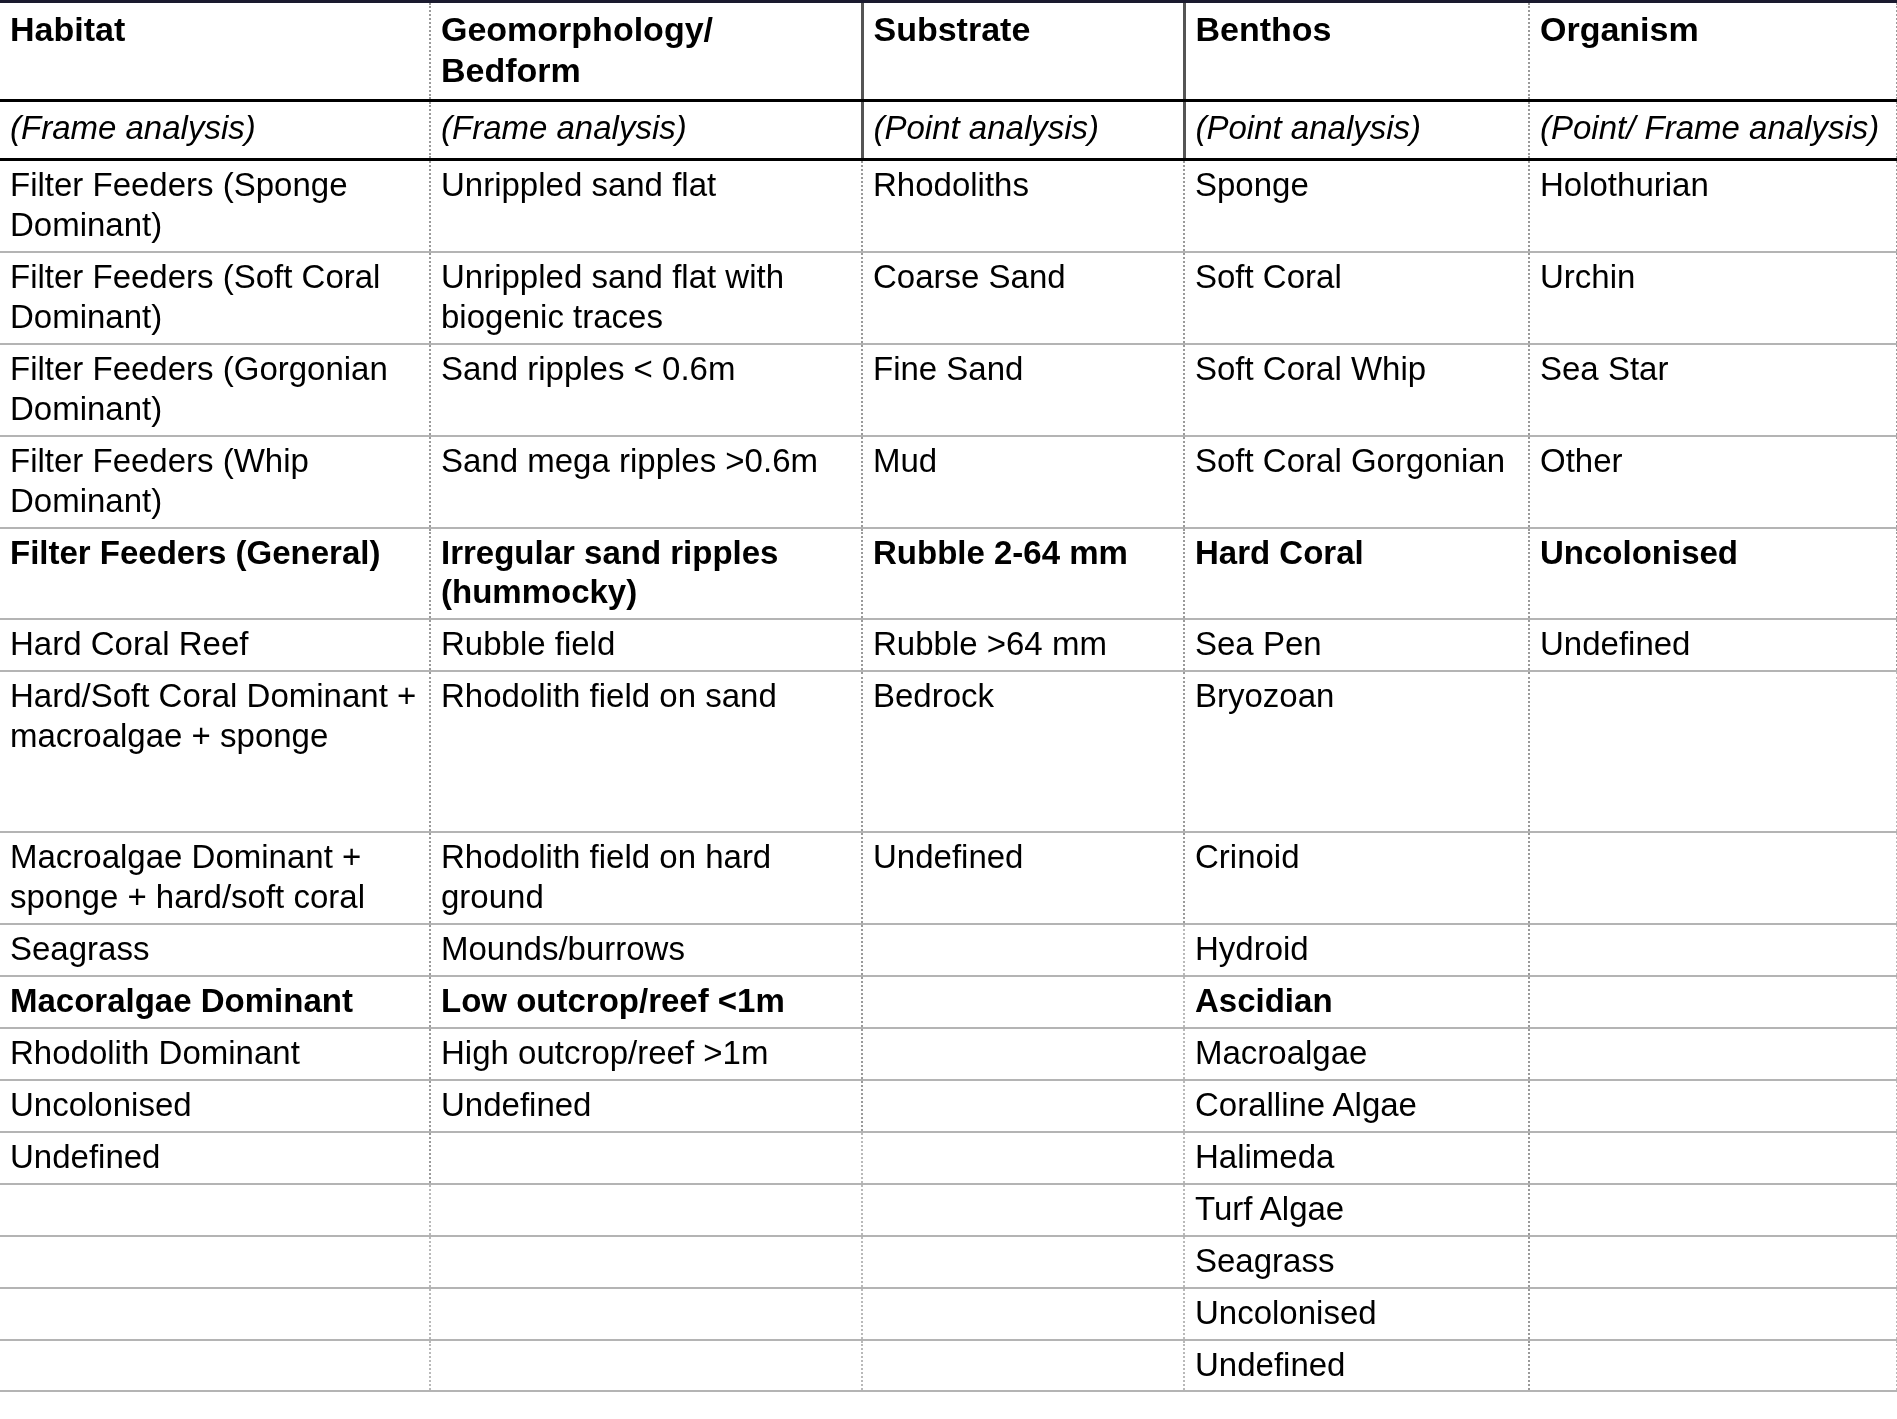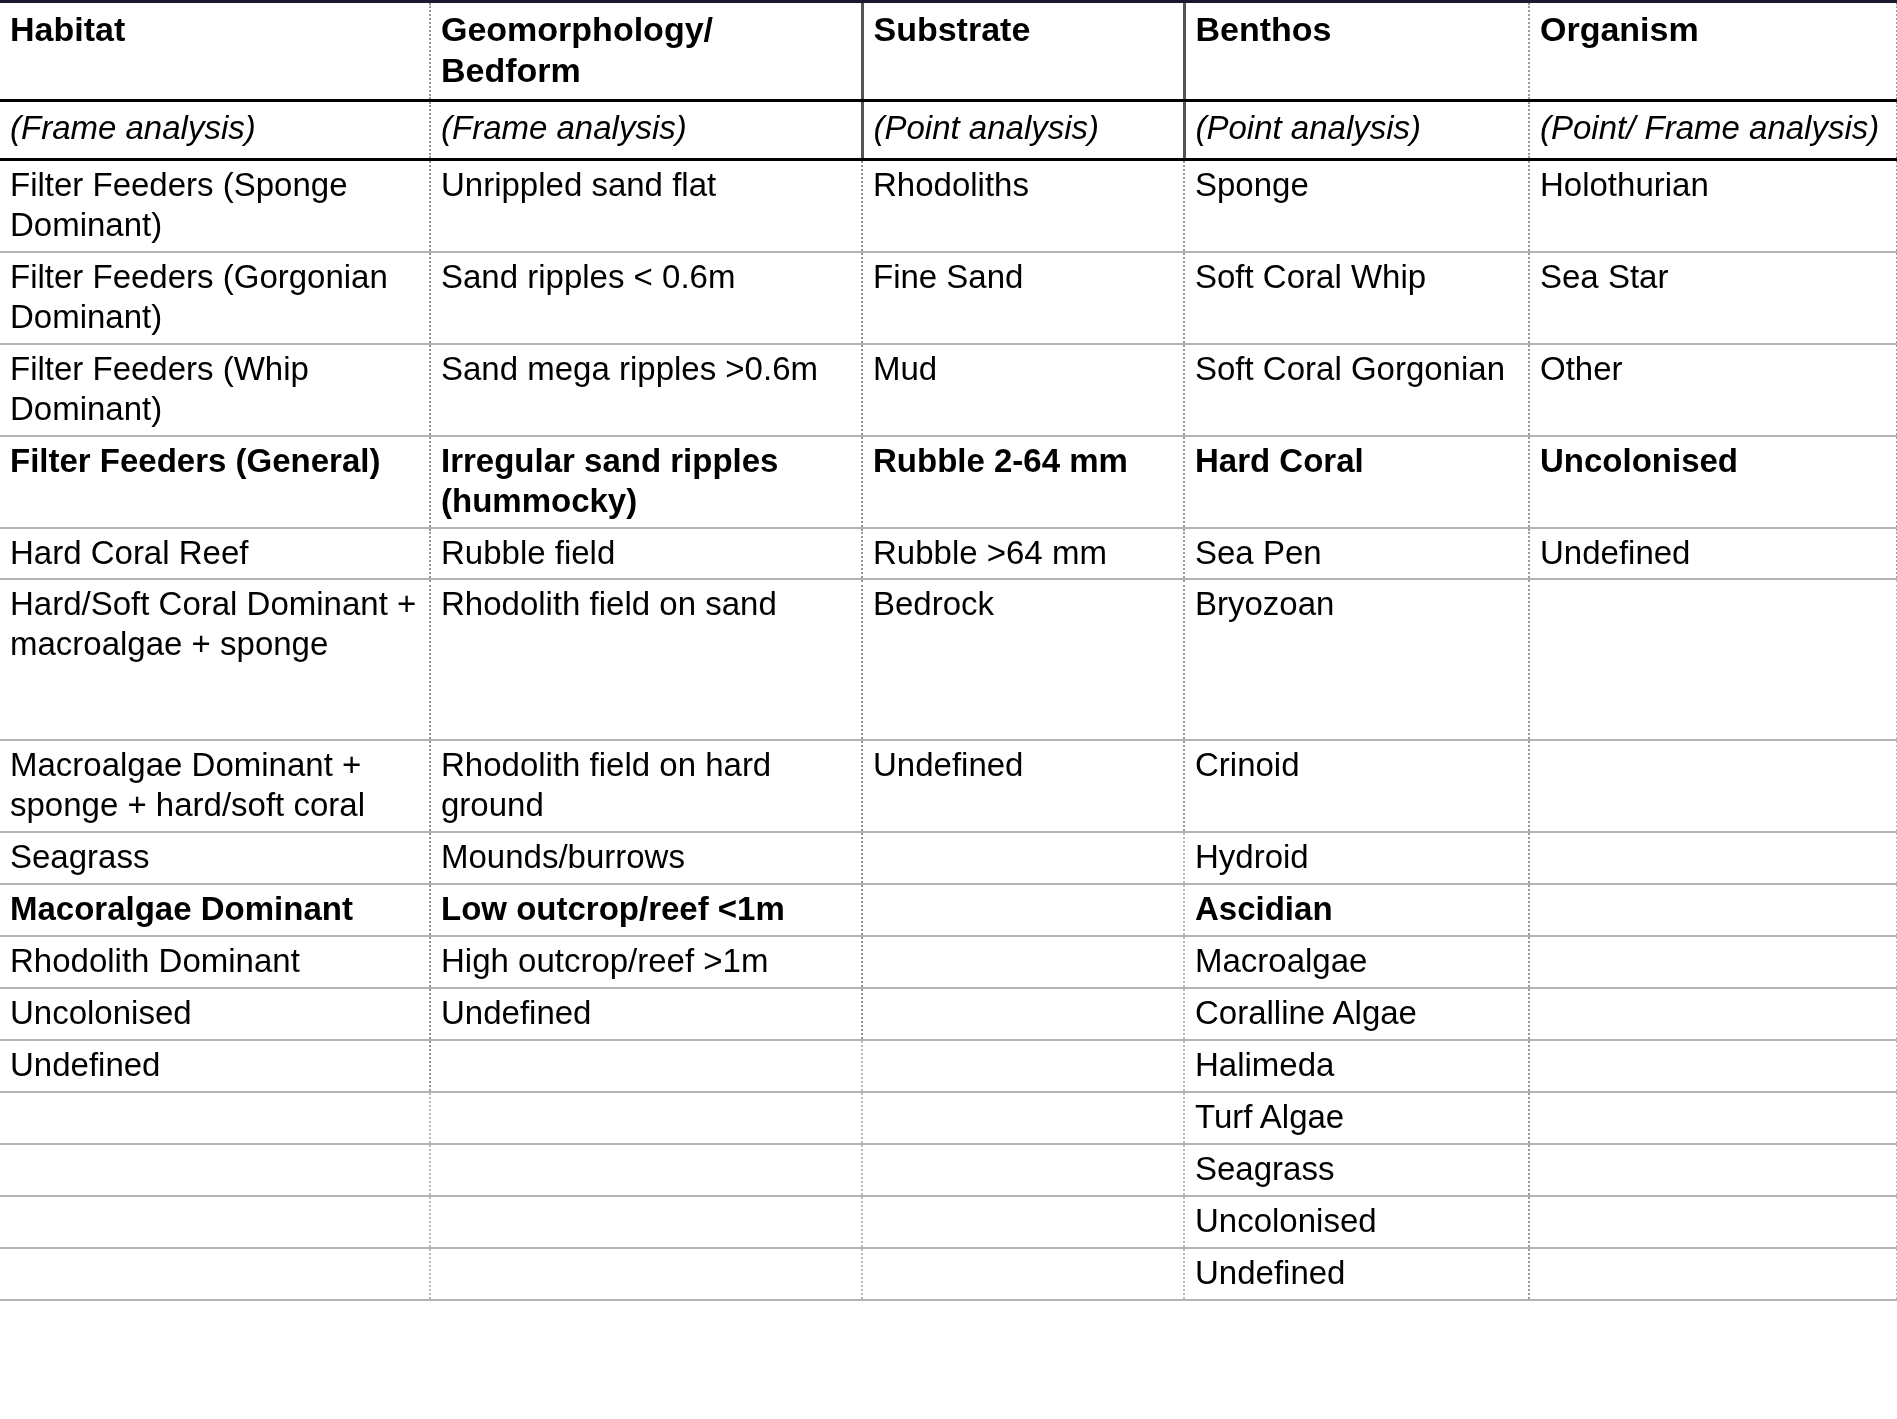--- a/index.html
+++ b/index.html
@@ -108,20 +108,27 @@
           <td>(Point analysis)</td>
           <td>(Point/ Frame analysis)</td>
         </tr>
         <tr class="row-body" style="height: 80px;">
           <td>Filter Feeders (Sponge Dominant)</td>
           <td>Unrippled sand flat</td>
           <td>Rhodoliths</td>
           <td>Sponge</td>
           <td>Holothurian</td>
         </tr>
+        <tr class="row-body" style="height: 80px;">
+          <td>Filter Feeders (Soft Coral Dominant)</td>
+          <td>Unrippled sand flat with biogenic traces</td>
+          <td>Coarse Sand</td>
+          <td>Soft Coral</td>
+          <td>Urchin</td>
+        </tr>
         <tr class="row-body" style="height: 80px; margin-top: 44px;">
           <td>Filter Feeders (Gorgonian Dominant)</td>
           <td>Sand ripples &lt; 0.6m</td>
           <td>Fine Sand</td>
           <td>Soft Coral Whip</td>
           <td>Sea Star</td>
         </tr>
         <tr class="row-body" style="height: 80px; margin-left: 23px;">
           <td>Filter Feeders (Whip Dominant)</td>
           <td>Sand mega ripples &gt;0.6m</td>

